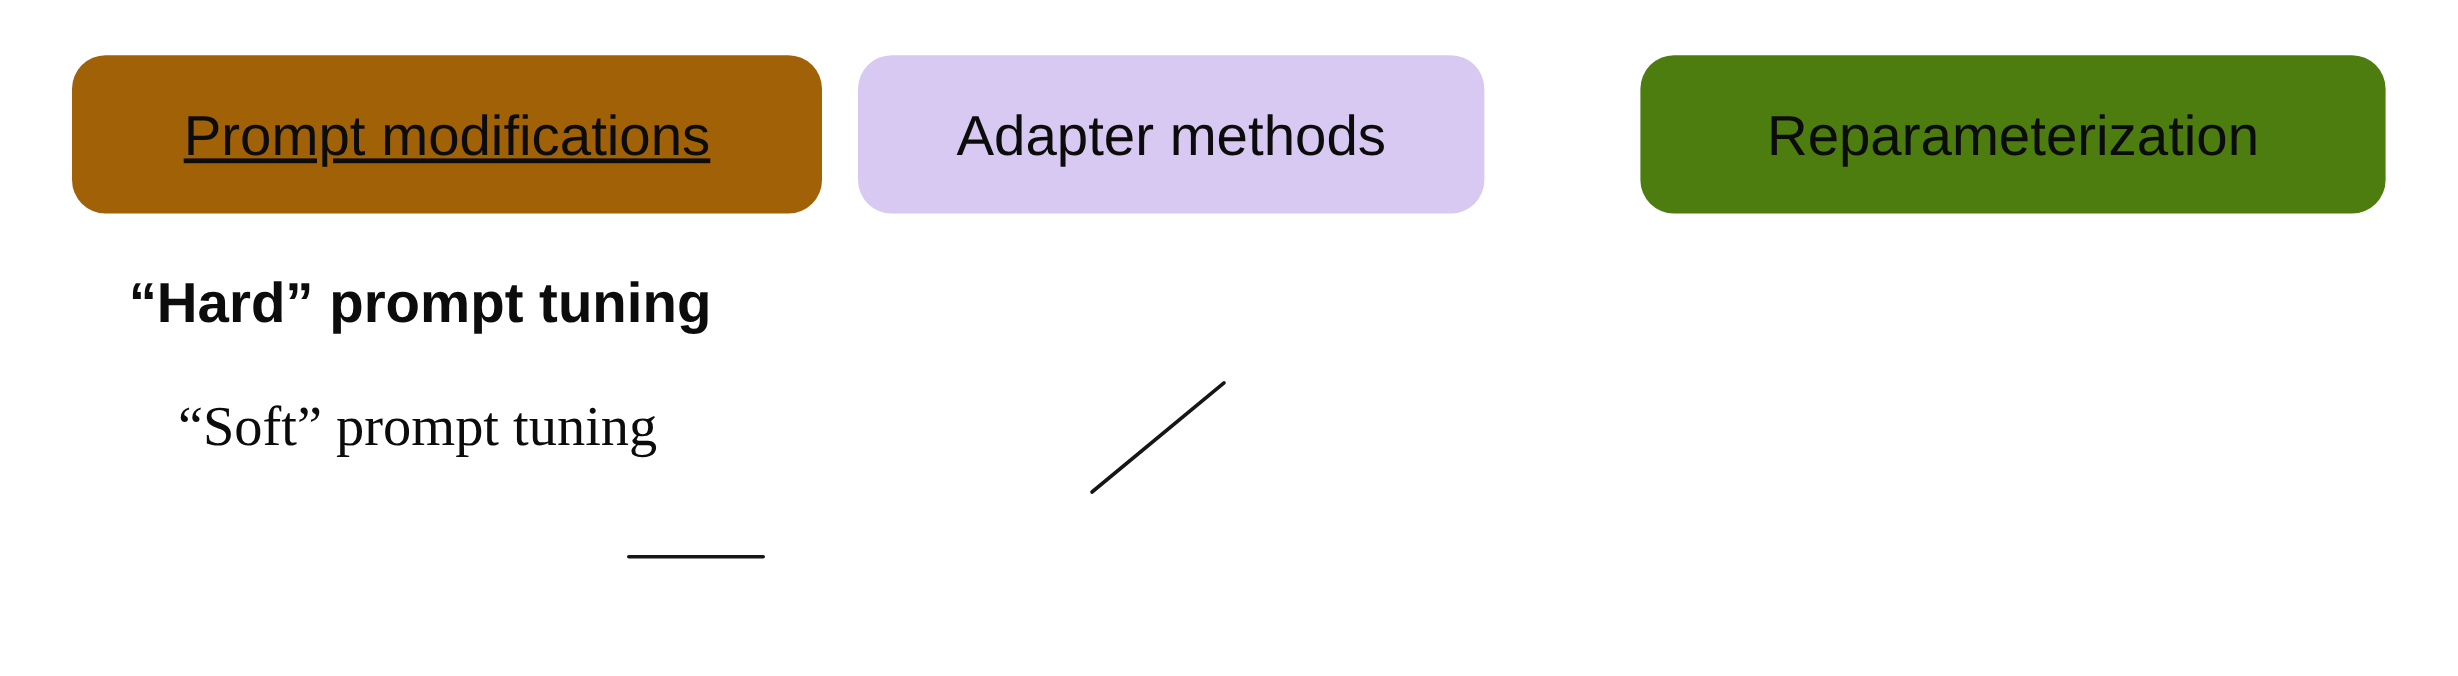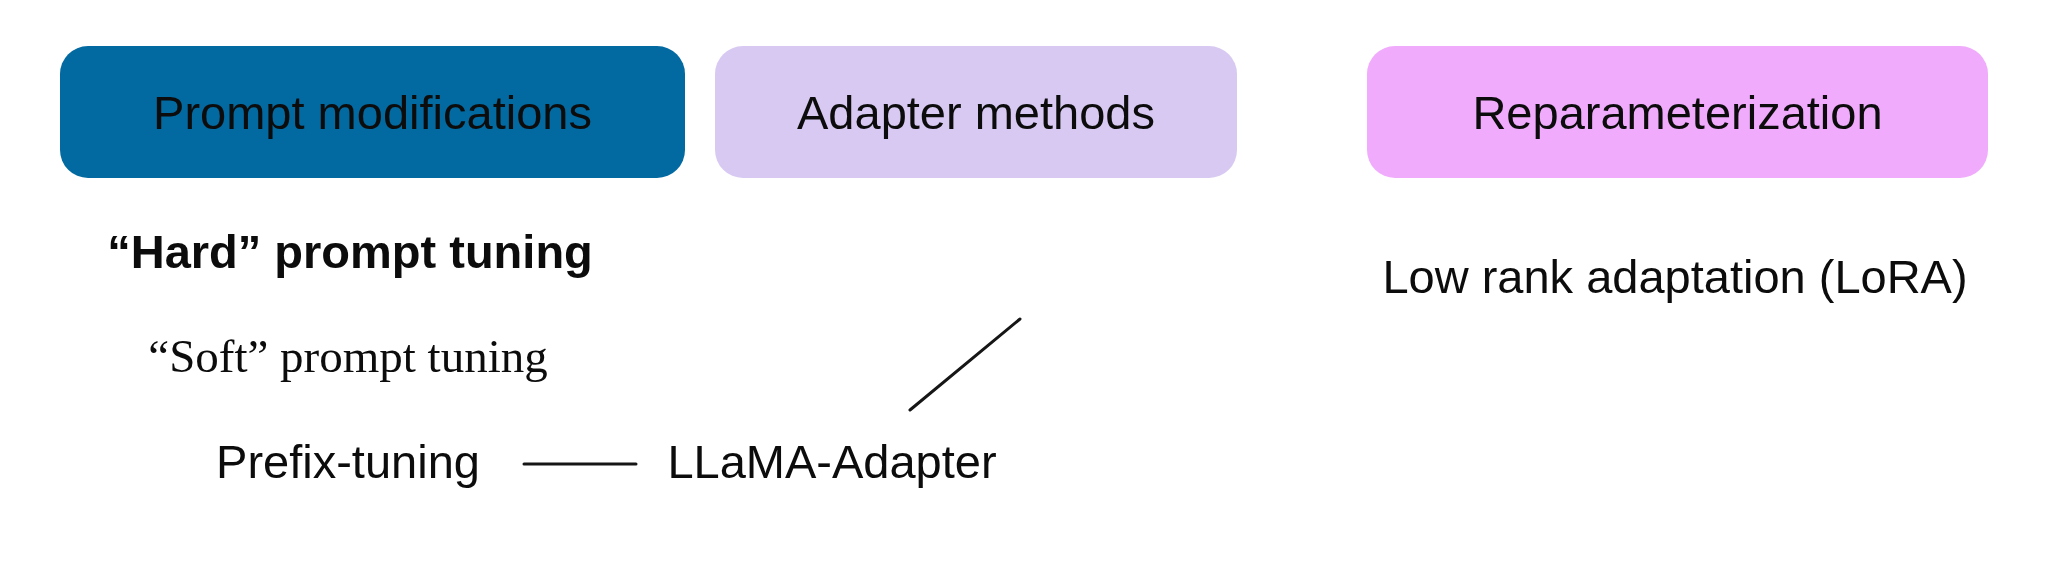--- a/index.html
+++ b/index.html
@@ -54,41 +54,38 @@
     width: 2048px;
     height: 563px;
     pointer-events: none;
   }
 </style>
 </head>
 <body>
 
 <div class="canvas">
 
-  <div class="category-box cat-0" style="background-color: #0369a1;">
+  <div class="category-box cat-0" style="background-color: #a16207; text-decoration: underline;">
     <span>Prompt modifications</span>
   </div>
 
   <div class="category-box cat-1" style="background-color: rgb(216, 201, 243);">
     <span>Adapter methods</span>
   </div>
 
-  <div class="category-box cat-2" style="background-color: #f0abfc; text-align: center;">
+  <div class="category-box cat-2" style="background-color: #4d7c0f; text-align: center;">
     <span>Reparameterization</span>
   </div>
 
   <div class="method hard">“Hard” prompt tuning</div>
 
   <div class="method soft">“Soft” prompt tuning</div>
 
-  <div class="method prefix">Prefix-tuning</div>
 
 
-  <div class="method llama">LLaMA-Adapter</div>
 
-  <div class="method lora">Low rank adaptation (LoRA)</div>
 
   <svg class="connectors" viewBox="0 0 2048 563" xmlns="http://www.w3.org/2000/svg">
     <line x1="524" y1="464" x2="636" y2="464" stroke="#161616" stroke-width="3" stroke-linecap="round"></line>
     <line x1="910" y1="410" x2="1020" y2="319" stroke="#161616" stroke-width="3" stroke-linecap="round"></line>
   </svg>
 
 </div>
 
 </body></html>

